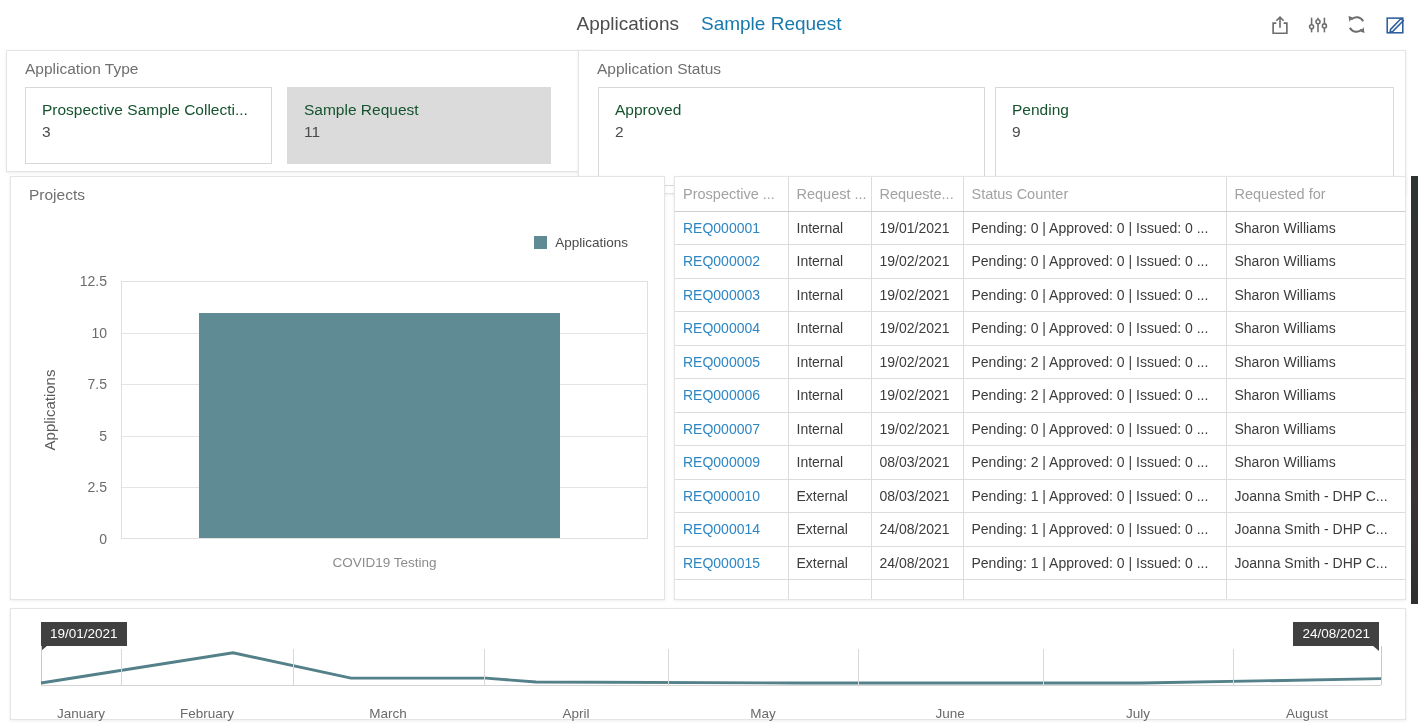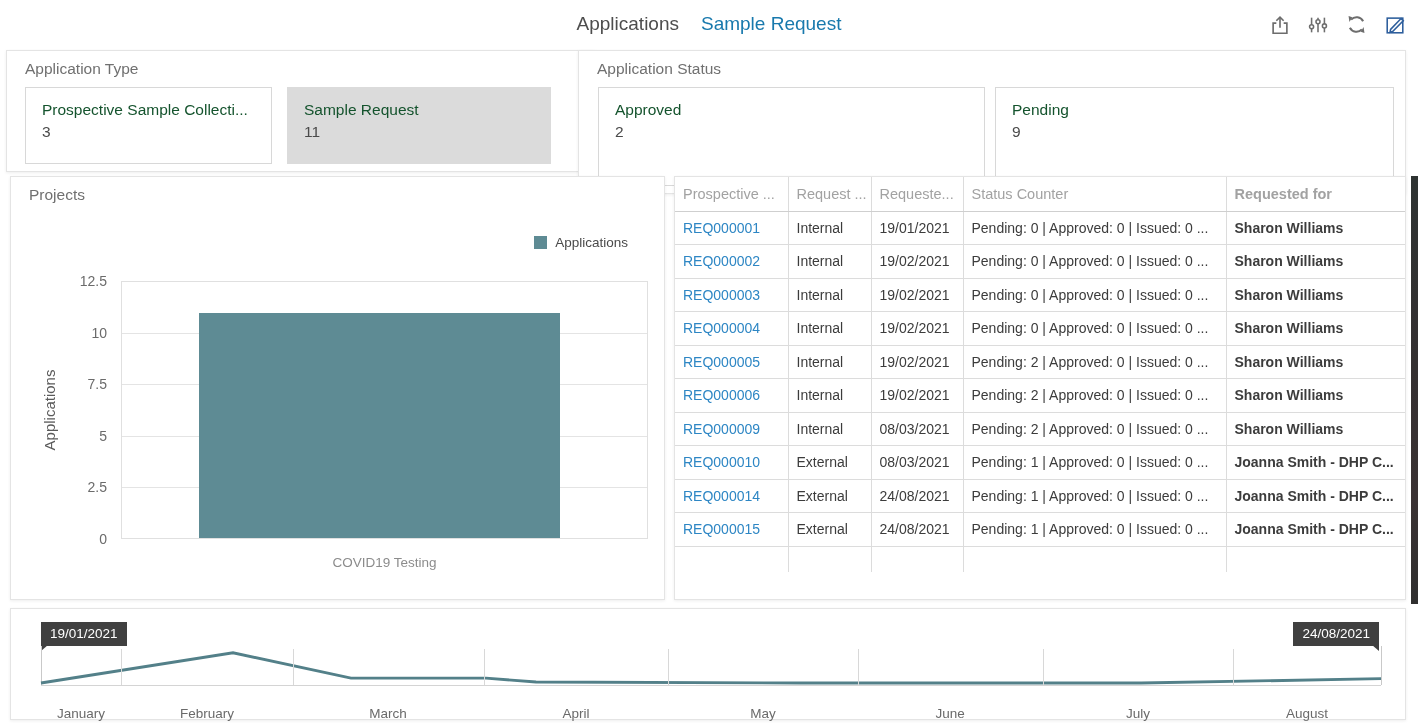--- a/index.html
+++ b/index.html
@@ -45,21 +45,21 @@
   .ytick { position:absolute; right:6px; transform:translateY(-50%); font-size:14px; color:#6b6b6b; }
   .ylabel { position:absolute; left:-18px; top:50%; transform:translate(-50%,-50%) rotate(-90deg); transform-origin:center; font-size:15px; color:#5a5a5a; white-space:nowrap; }
   .xlabel { position:absolute; left:110px; width:527px; top:378px; text-align:center; font-size:13.5px; color:#8c8c8c; }
 
   
   #card-table { left:674px; top:176px; width:732px; height:424px; overflow:hidden; }
   table { border-collapse:collapse; table-layout:fixed; width:732px; }
   th,td { text-align:left; padding:0 4px 0 8px; white-space:nowrap; overflow:hidden; font-size:14px; }
   th { height:34px; color:#a2a2a2; font-weight:normal; font-size:14.5px; border-bottom:1px solid #cfcfcf; border-right:1px solid #dcdcdc; }
   td { height:33.5px; color:#3c3c3c; border-bottom:1px solid #dcdcdc; border-right:1px solid #dcdcdc; }
-  th:last-child, td:last-child { border-right:none;font-weight:bold; }
+  th:last-child, td:last-child { border-right:none; }
   col.c1{width:113px;} col.c2{width:83px;} col.c3{width:92px;} col.c4{width:263px;} col.c5{width:181px;}
   .req-link { color:#2d86c4; cursor:pointer; }
   tr.filler td { border-bottom:none; height:26px; }
 
   
   .edge-scrollbar { position:absolute; left:1411px; top:176px; width:7px; height:428px; background:linear-gradient(180deg,#2e3332 0%,#343031 45%,#3a3233 75%,#2f2f2f 100%); cursor:pointer; }
 
   
   #card-timeline { left:10px; top:608px; width:1396px; height:112px; }
   .tl-track { position:absolute; left:30px; top:32px; width:1340px; height:45px; border-bottom:1px solid #d4d4d4; cursor:pointer; }
@@ -227,20 +227,27 @@
             <td>Sharon Williams</td>
           </tr>
           <tr>
             <td><span class="req-link">REQ000006</span></td>
             <td>Internal</td>
             <td>19/02/2021</td>
             <td>Pending: 2 | Approved: 0 | Issued: 0 ...</td>
             <td>Sharon Williams</td>
           </tr>
           <tr>
+            <td><span class="req-link">REQ000007</span></td>
+            <td>Internal</td>
+            <td>19/02/2021</td>
+            <td>Pending: 0 | Approved: 0 | Issued: 0 ...</td>
+            <td>Sharon Williams</td>
+          </tr>
+          <tr>
             <td><span class="req-link">REQ000009</span></td>
             <td>Internal</td>
             <td>08/03/2021</td>
             <td>Pending: 2 | Approved: 0 | Issued: 0 ...</td>
             <td>Sharon Williams</td>
           </tr>
           <tr>
             <td><span class="req-link">REQ000010</span></td>
             <td>External</td>
             <td>08/03/2021</td>

